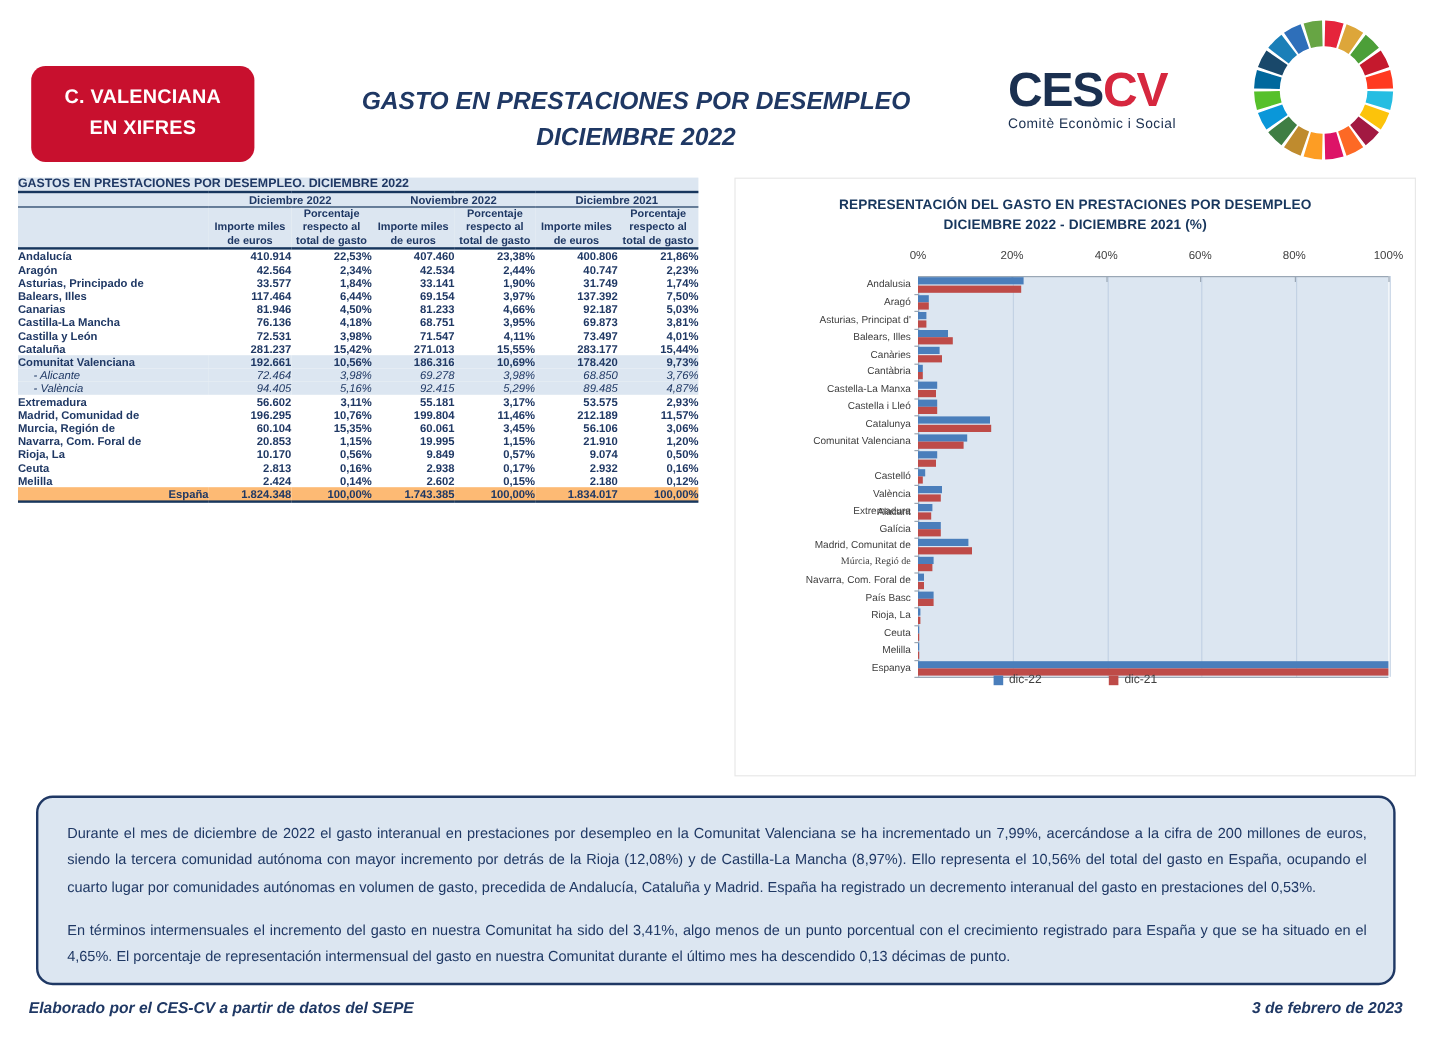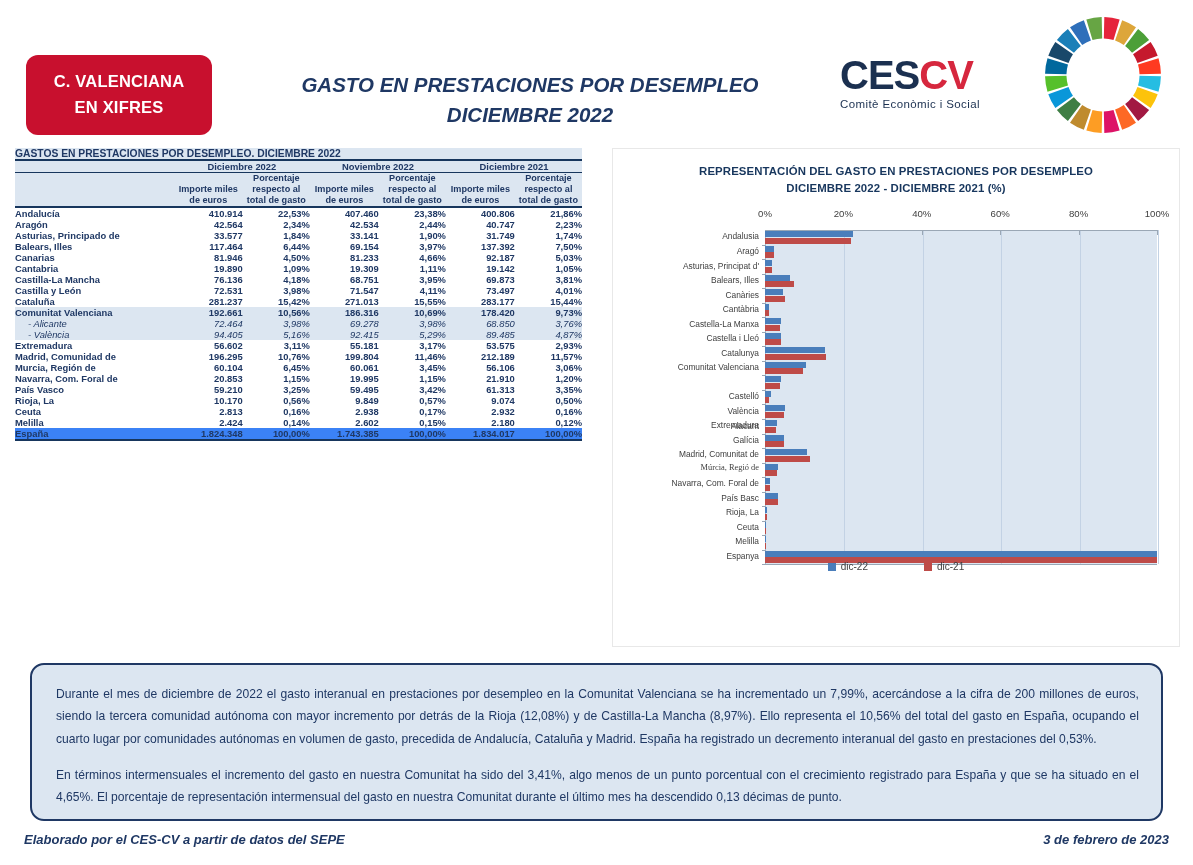--- a/index.html
+++ b/index.html
@@ -55,21 +55,21 @@
   }
   tbody tr td{
     padding:3.9px 0;font-weight:bold;color:#1f3864;border:0;
   }
   td.c-name{text-align:left;padding-left:8px;width:150px;}
   td.c-num{text-align:right;padding-right:14px;width:70px;}
   td.c-pct{text-align:right;padding-right:22px;width:68px;}
   tr.r-hl td{background:#dce6f1;}
   tr.r-sub td{font-style:italic;font-weight:normal;background:#dce6f1;}
   tr.r-sub td.c-name{padding-left:13px;}
-  tr.r-total td{background:#3b82f6;border-bottom:2.4px solid #17365d;}
+  tr.r-total td{background:#fdba74;border-bottom:2.4px solid #17365d;text-align:right;}
   tr.r-first td{border-top:0;}
 
   
   #chart-panel{
     position:absolute;left:612px;top:148px;width:566px;height:497px;
     background:#ffffff;border:1px solid #e8e8e8;box-shadow:0 0 0 0 transparent;
   }
   #chart-title{
     margin-top:14px;text-align:center;font-weight:bold;font-size:11.4px;
     line-height:1.5;color:#17365d;letter-spacing:.1px;
@@ -236,29 +236,20 @@
         <tr>
           <td class="c-name">Canarias</td>
           <td class="c-num">81.946</td>
           <td class="c-pct">4,50%</td>
           <td class="c-num">81.233</td>
           <td class="c-pct">4,66%</td>
           <td class="c-num">92.187</td>
           <td class="c-pct">5,03%</td>
         </tr>
         <tr>
-          <td class="c-name">Cantabria</td>
-          <td class="c-num">19.890</td>
-          <td class="c-pct">1,09%</td>
-          <td class="c-num">19.309</td>
-          <td class="c-pct">1,11%</td>
-          <td class="c-num">19.142</td>
-          <td class="c-pct">1,05%</td>
-        </tr>
-        <tr>
           <td class="c-name">Castilla-La Mancha</td>
           <td class="c-num">76.136</td>
           <td class="c-pct">4,18%</td>
           <td class="c-num">68.751</td>
           <td class="c-pct">3,95%</td>
           <td class="c-num">69.873</td>
           <td class="c-pct">3,81%</td>
         </tr>
         <tr>
           <td class="c-name">Castilla y León</td>
@@ -319,43 +310,34 @@
           <td class="c-num">196.295</td>
           <td class="c-pct">10,76%</td>
           <td class="c-num">199.804</td>
           <td class="c-pct">11,46%</td>
           <td class="c-num">212.189</td>
           <td class="c-pct">11,57%</td>
         </tr>
         <tr>
           <td class="c-name">Murcia, Región de</td>
           <td class="c-num">60.104</td>
-          <td class="c-pct">6,45%</td>
+          <td class="c-pct">15,35%</td>
           <td class="c-num">60.061</td>
           <td class="c-pct">3,45%</td>
           <td class="c-num">56.106</td>
           <td class="c-pct">3,06%</td>
         </tr>
         <tr>
           <td class="c-name">Navarra, Com. Foral de</td>
           <td class="c-num">20.853</td>
           <td class="c-pct">1,15%</td>
           <td class="c-num">19.995</td>
           <td class="c-pct">1,15%</td>
           <td class="c-num">21.910</td>
           <td class="c-pct">1,20%</td>
-        </tr>
-        <tr>
-          <td class="c-name">País Vasco</td>
-          <td class="c-num">59.210</td>
-          <td class="c-pct">3,25%</td>
-          <td class="c-num">59.495</td>
-          <td class="c-pct">3,42%</td>
-          <td class="c-num">61.313</td>
-          <td class="c-pct">3,35%</td>
         </tr>
         <tr>
           <td class="c-name">Rioja, La</td>
           <td class="c-num">10.170</td>
           <td class="c-pct">0,56%</td>
           <td class="c-num">9.849</td>
           <td class="c-pct">0,57%</td>
           <td class="c-num">9.074</td>
           <td class="c-pct">0,50%</td>
         </tr>

